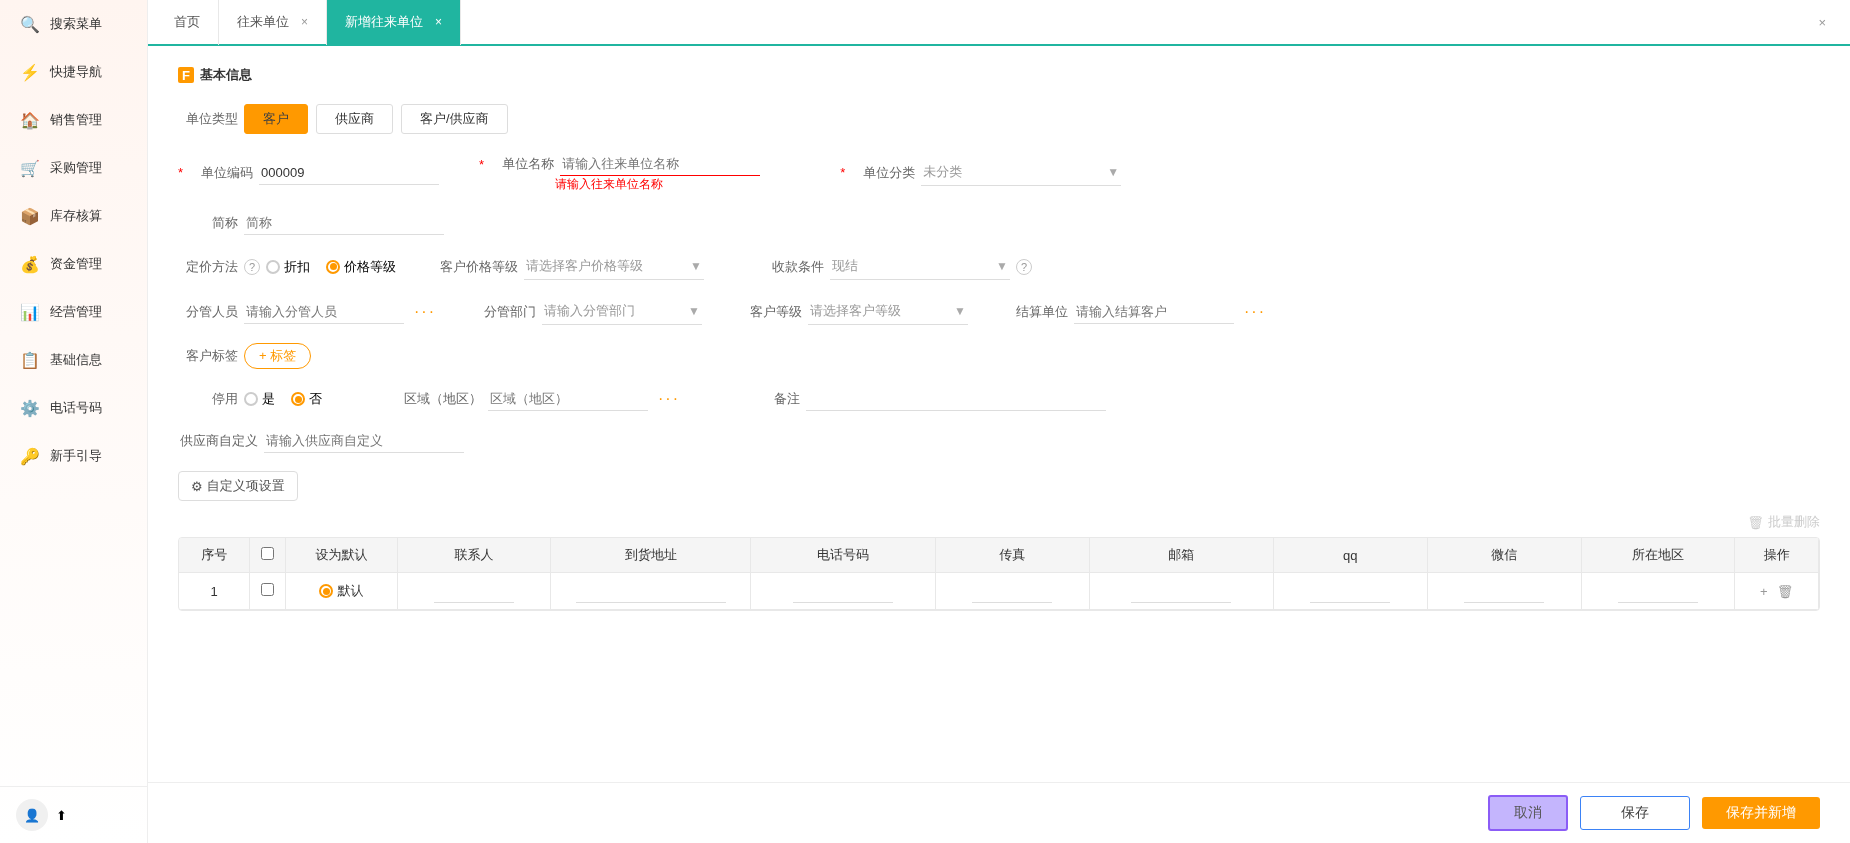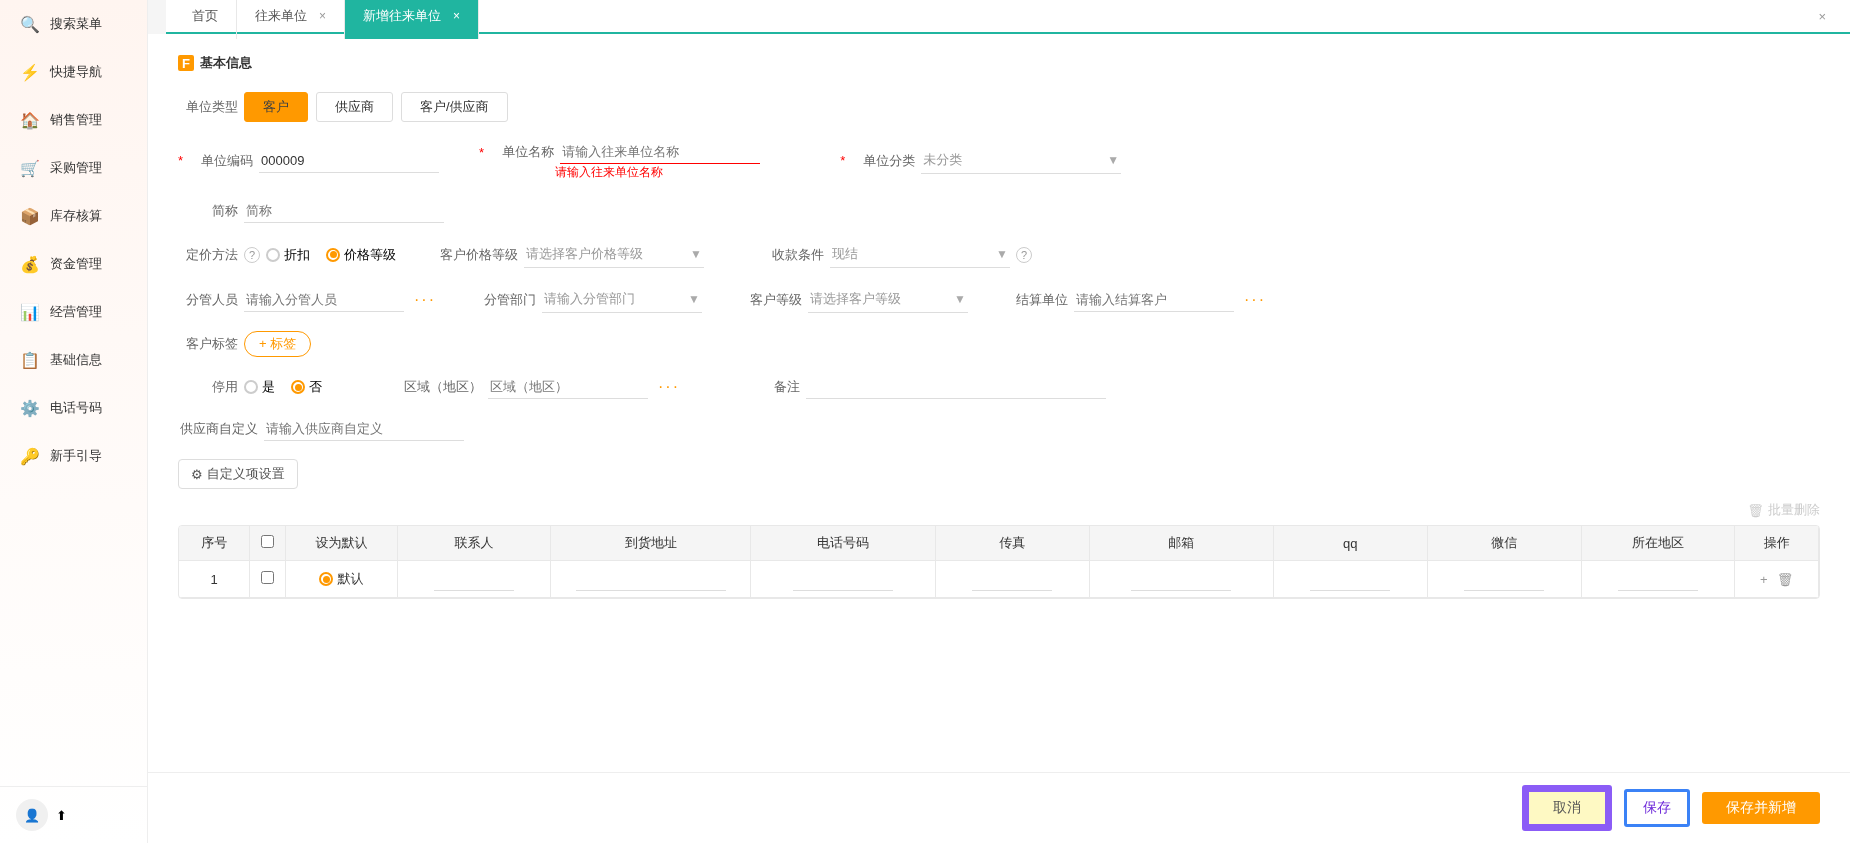--- a/index.html
+++ b/index.html
@@ -43,23 +43,22 @@
       flex-direction: column;
       overflow: hidden;
     }
 
     
     .tab-bar {
       display: flex;
       align-items: center;
       background: #fff;
       border-bottom: 2px solid #20b5a0;
-      height: 34px;
+      height: 46px;
       padding: 0 8px;
-      margin-left: 18px;
     }
     .tab {
       display: flex;
       align-items: center;
       height: 46px;
       padding: 0 18px;
       cursor: pointer;
       color: #555;
       font-size: 14px;
       border-right: 1px solid #e8e8e8;
@@ -243,32 +242,32 @@
       display: flex;
       align-items: center;
       justify-content: flex-end;
       padding: 12px 30px;
       background: #fff;
       border-top: 1px solid #eee;
       gap: 12px;
     }
     .btn-cancel {
       padding: 7px 24px;
-      border: 7px solid #8b5cf6;
-      background: #fef9c3;
+      border: 2px solid #8b5cf6;
+      background: #c4b5fd;
       color: #555;
       border-radius: 3px;
       cursor: pointer;
       font-size: 14px;
     }
     .btn-save {
-      padding: 7px 16px;
-      border: 3px solid #3b82f6;
+      padding: 7px 40px;
+      border: 1px solid #3b82f6;
       background: #fff;
-      color: #6d28d9;
+      color: #404040;
       border-radius: 3px;
       cursor: pointer;
       font-size: 14px;
     }
     .btn-save-new {
       padding: 7px 24px;
       border: none;
       background: #f90;
       color: #fff;
       border-radius: 3px;

